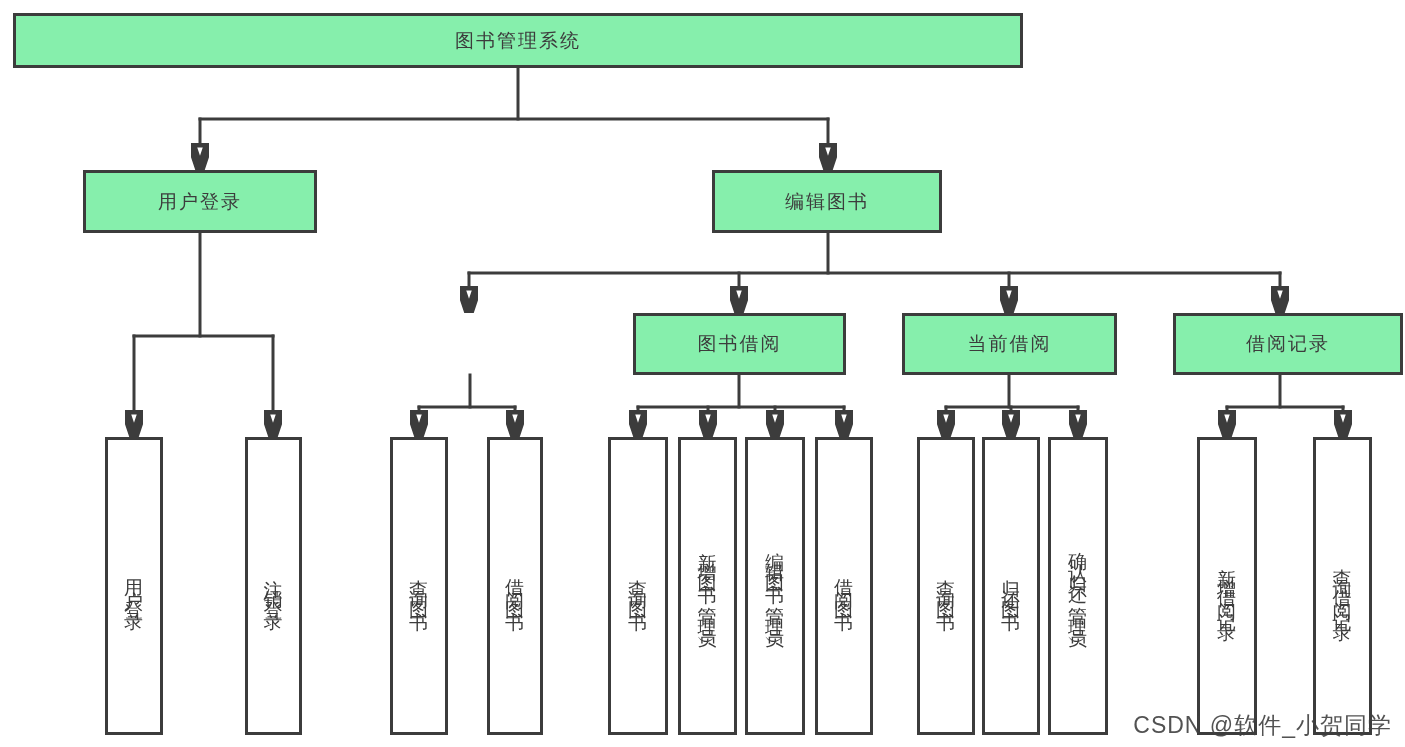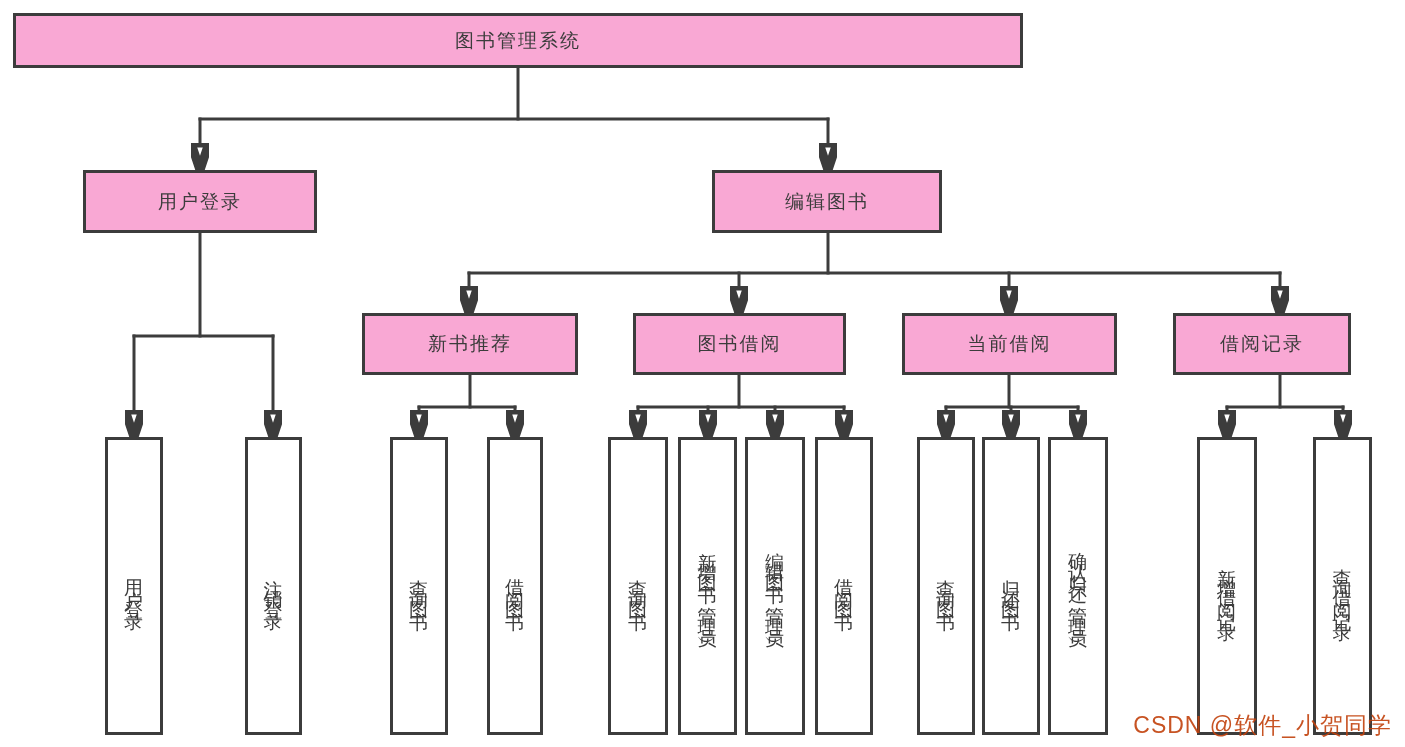--- a/index.html
+++ b/index.html
@@ -19,21 +19,21 @@
   .connector-layer path {
     stroke: #3c3c3c;
     stroke-width: 3;
     fill: none;
     stroke-linecap: square;
   }
   .hbox {
     position: absolute;
     box-sizing: border-box;
     border: 3px solid #3c3c3c;
-    background: #f9a8d4;
+    background: #86efac;
     display: flex;
     align-items: center;
     justify-content: center;
     font-size: 19px;
     letter-spacing: 2px;
     color: #3c3c3c;
     white-space: nowrap;
   }
   .vbox {
     position: absolute;
@@ -54,21 +54,21 @@
     line-height: 1;
     color: #3c3c3c;
     white-space: nowrap;
   }
   .watermark {
     position: absolute;
     right: 13px;
     bottom: 6px;
     font-size: 23px;
     letter-spacing: 1px;
-    color: #c2410c;
+    color: #404040;
     opacity: 0.9;
     z-index: 5;
     white-space: nowrap;
   }
 </style>
 </head>
 <body>
 
 <div class="canvas">
 
@@ -138,30 +138,27 @@
     <span>图书管理系统</span>
   </div>
 
   <div class="hbox" style="left:83px; top:170px; width:234px; height:63px;">
     <span>用户登录</span>
   </div>
   <div class="hbox" style="left:712px; top:170px; width:230px; height:63px;">
     <span>编辑图书</span>
   </div>
 
-  <div class="hbox" style="left:362px; top:313px; width:216px; height:62px;">
-    <span>新书推荐</span>
-  </div>
   <div class="hbox" style="left:902px; top:313px; width:215px; height:62px;">
     <span>当前借阅</span>
   </div>
   <div class="hbox" style="left:633px; top:313px; width:213px; height:62px;">
     <span>图书借阅</span>
   </div>
-  <div class="hbox" style="left:1173px; top:313px; width:178px; height:62px;">
+  <div class="hbox" style="left:1173px; top:313px; width:230px; height:62px;">
     <span>借阅记录</span>
   </div>
 
   <div class="vbox" style="left:105px; width:58px;">
     <span class="vtext">用户登录</span>
   </div>
   <div class="vbox" style="left:245px; width:57px;">
     <span class="vtext">注销登录</span>
   </div>
 

